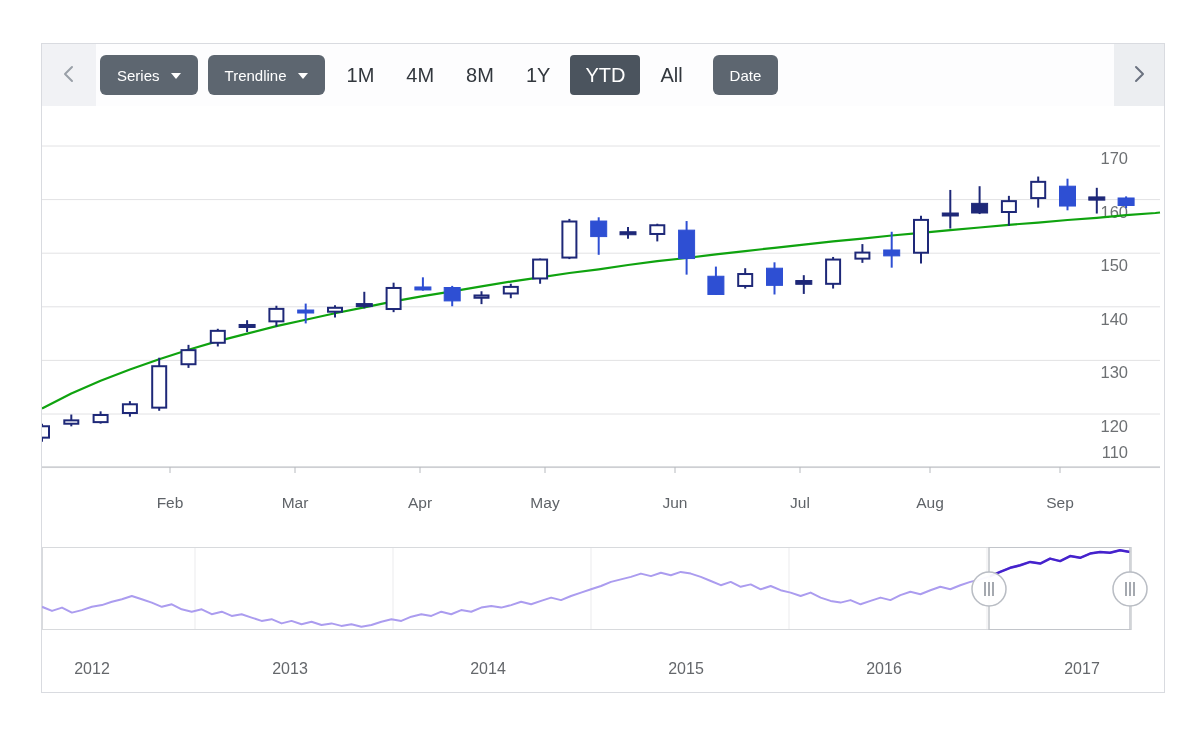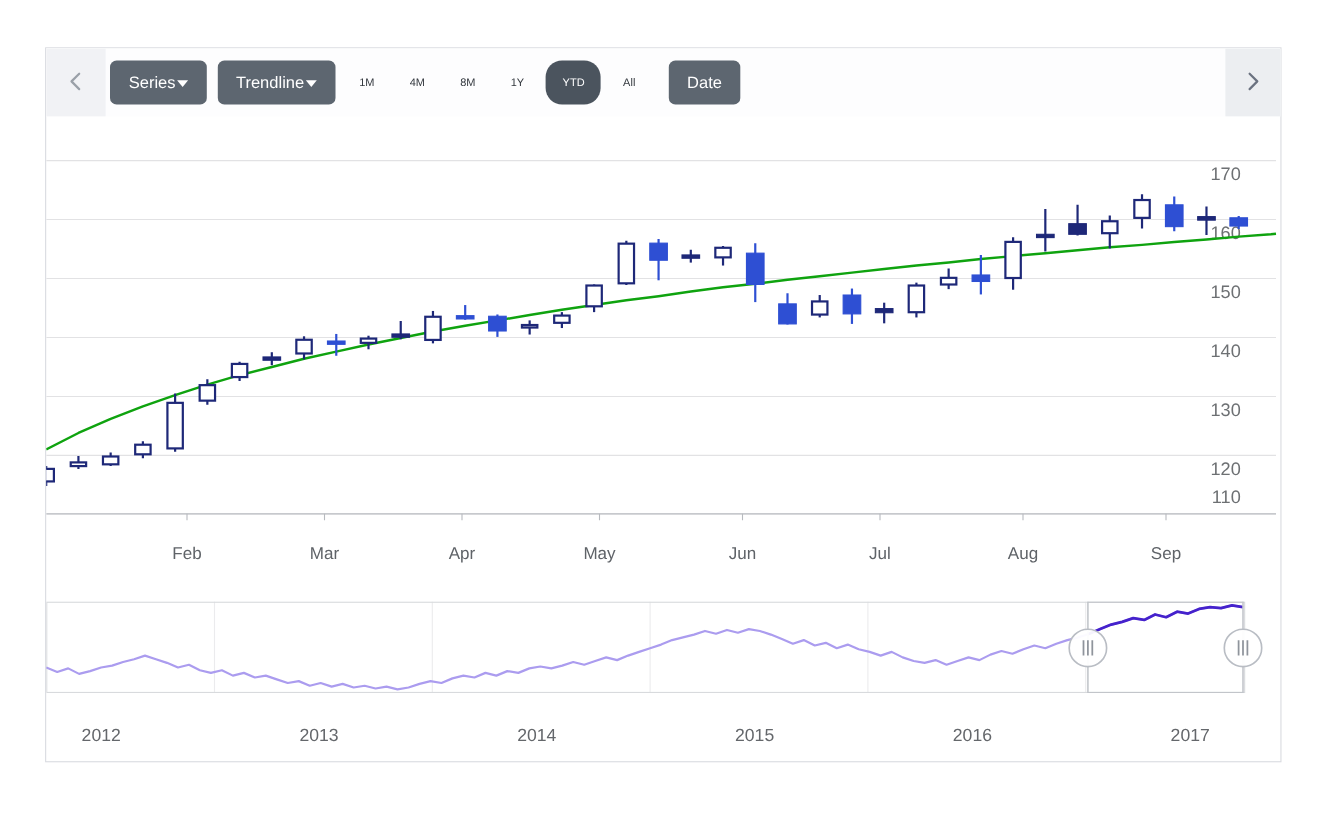--- a/index.html
+++ b/index.html
@@ -5,28 +5,28 @@
   html,body{margin:0;padding:0;background:#fff;}
   .stage{position:relative;width:1200px;height:740px;background:#fff;overflow:hidden;
          font-family:"Liberation Sans",sans-serif;}
   .card{position:absolute;left:41px;top:43px;width:1124px;height:650px;
         border:1px solid #d9dbe0;background:#fff;box-sizing:border-box;}
   
   .toolbar{position:relative;height:62px;background:#fdfdfe;overflow:hidden;}
   .tb-items{position:absolute;left:55px;top:0;height:100%;width:calc(100% - 55px);
             display:flex;align-items:center;overflow:hidden;}
   .tb-items>*{flex-shrink:0;}
-  .btn{display:flex;align-items:center;gap:1px;height:40px;padding:0 17px;border:none;
+  .btn{display:flex;align-items:center;gap:11px;height:40px;padding:0 17px;border:none;
        border-radius:6px;background:#5d6670;color:#fff;font-size:15px;cursor:pointer;
        font-family:"Liberation Sans",sans-serif;}
   .caret{width:0;height:0;border-left:5px solid transparent;border-right:5px solid transparent;
          border-top:6px solid #fff;margin-top:1px;}
-  .range{background:none;border:none;height:40px;padding:0 14px;font-size:10px;color:#32373d;
+  .range{background:none;border:none;height:40px;padding:0 14px;font-size:20px;color:#32373d;
          cursor:pointer;font-family:"Liberation Sans",sans-serif;}
-  .range.selected{background:#4b545e;color:#fff;border-radius:15px;padding:0 15px;}
+  .range.selected{background:#4b545e;color:#fff;border-radius:4px;padding:0 15px;}
   .ml3{margin-left:3px}.ml10{margin-left:10px}.ml11{margin-left:11px}
   .ml8{margin-left:8px}.ml6{margin-left:6px}.ml4{margin-left:4px}.ml16{margin-left:16px}
   .scroll{position:absolute;top:0;height:62px;border:none;cursor:pointer;
           display:flex;align-items:center;justify-content:center;z-index:2;}
   .scroll.left{left:0;width:54px;background:#f1f2f5;}
   .scroll.right{right:0;width:50px;background:#eceef1;}
   
   #chart-svg{display:block;}
   text{font-family:"Liberation Sans",sans-serif;}
 </style>

